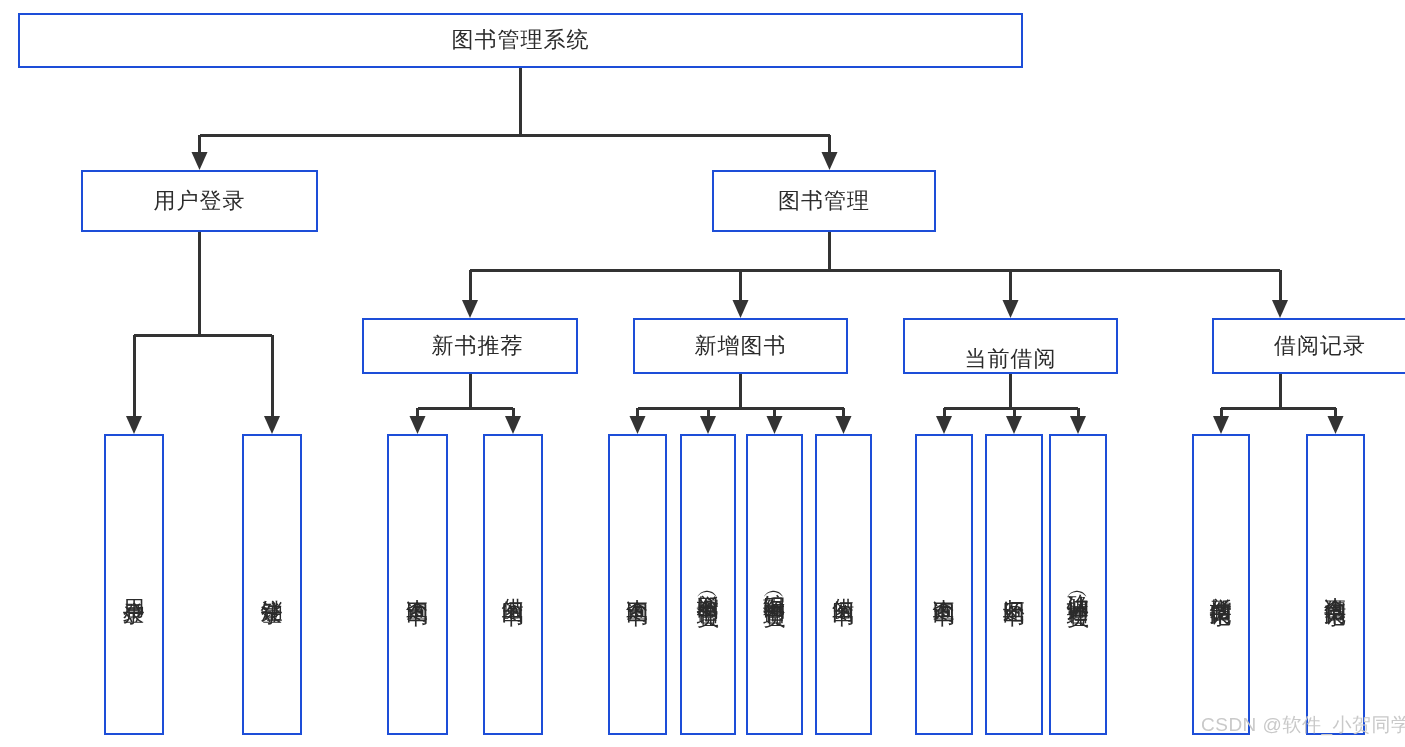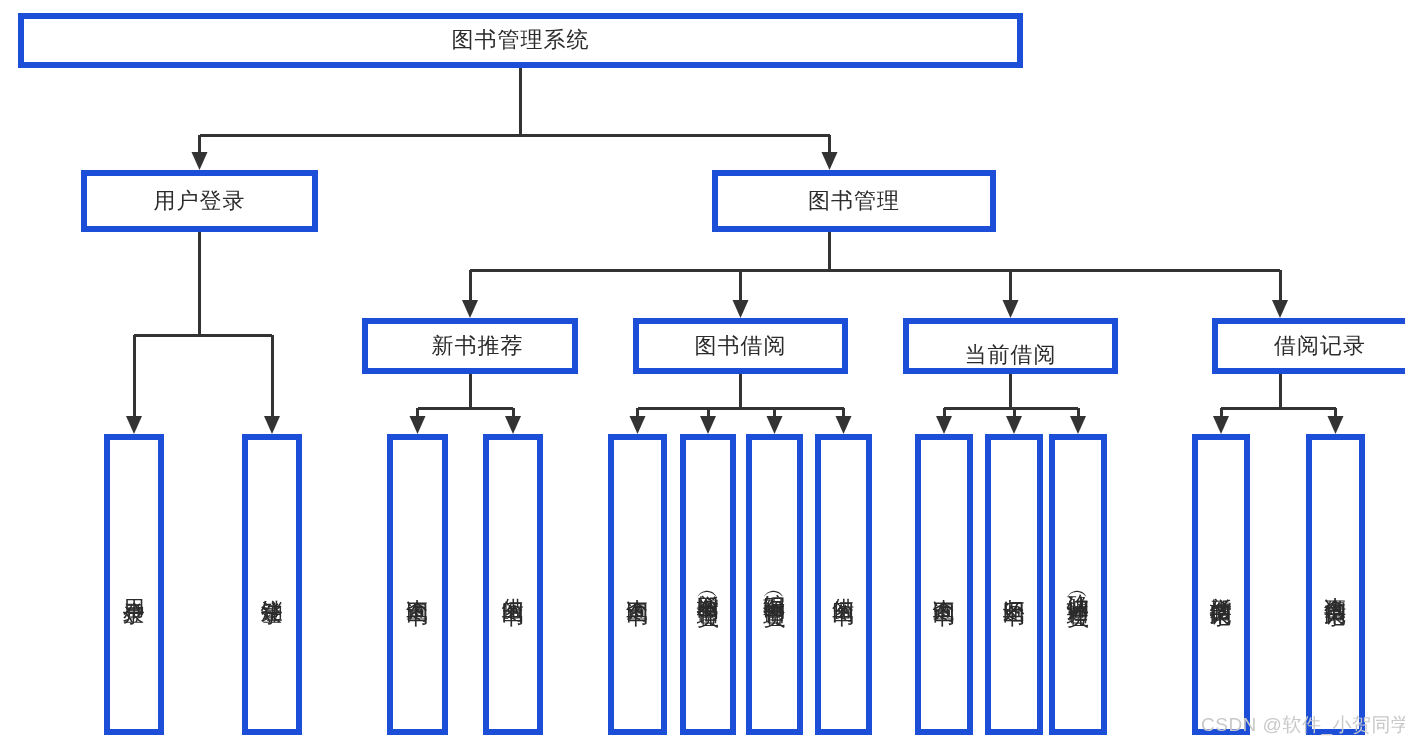--- a/index.html
+++ b/index.html
@@ -22,21 +22,21 @@
     left: 0;
     top: 0;
     width: 1405px;
     height: 747px;
     pointer-events: none;
   }
   .node {
     position: absolute;
     box-sizing: border-box;
     background: #ffffff;
-    border: 6px solid #1d4ed8;
+    border: 2px solid #1d4ed8;
     display: flex;
     align-items: center;
     justify-content: center;
     color: #2b2b2b;
   }
   .node.horiz {
     font-size: 22px;
     line-height: 1.2;
     letter-spacing: 1px;
   }
@@ -122,28 +122,28 @@
       <line x1="1335.5" y1="408" x2="1335.5" y2="418" stroke="#333333" stroke-width="3" shape-rendering="crispEdges"></line>
       <polygon points="1327.5,416 1343.5,416 1335.5,434" fill="#333333"></polygon>
     </svg>
   <div id="nodes-layer">
       <div class="node horiz" style="left: 18px; top: 13px; width: 1005px; height: 55px;">
         <span>图书管理系统</span>
       </div>
       <div class="node horiz" style="left: 81px; top: 170px; width: 237px; height: 62px;">
         <span>用户登录</span>
       </div>
-      <div class="node horiz" style="left: 712px; top: 170px; width: 284px; height: 62px;">
+      <div class="node horiz" style="left: 712px; top: 170px; width: 224px; height: 62px;">
         <span>图书管理</span>
       </div>
       <div class="node horiz" style="left: 362px; top: 318px; width: 216px; height: 56px; padding-left: 15px;">
         <span>新书推荐</span>
       </div>
       <div class="node horiz" style="left: 633px; top: 318px; width: 215px; height: 56px;">
-        <span>图书借阅</span>
+        <span>新增图书</span>
       </div>
       <div class="node horiz" style="left: 903px; top: 318px; width: 215px; height: 56px; align-items: flex-end;">
         <span>当前借阅</span>
       </div>
       <div class="node horiz" style="left: 1172px; top: 318px; width: 216px; height: 56px; margin-left: 40px;">
         <span>借阅记录</span>
       </div>
       <div class="node vert" style="left: 104px; top: 434px; width: 60px; height: 301px;">
         <span>用户登录</span>
       </div>

